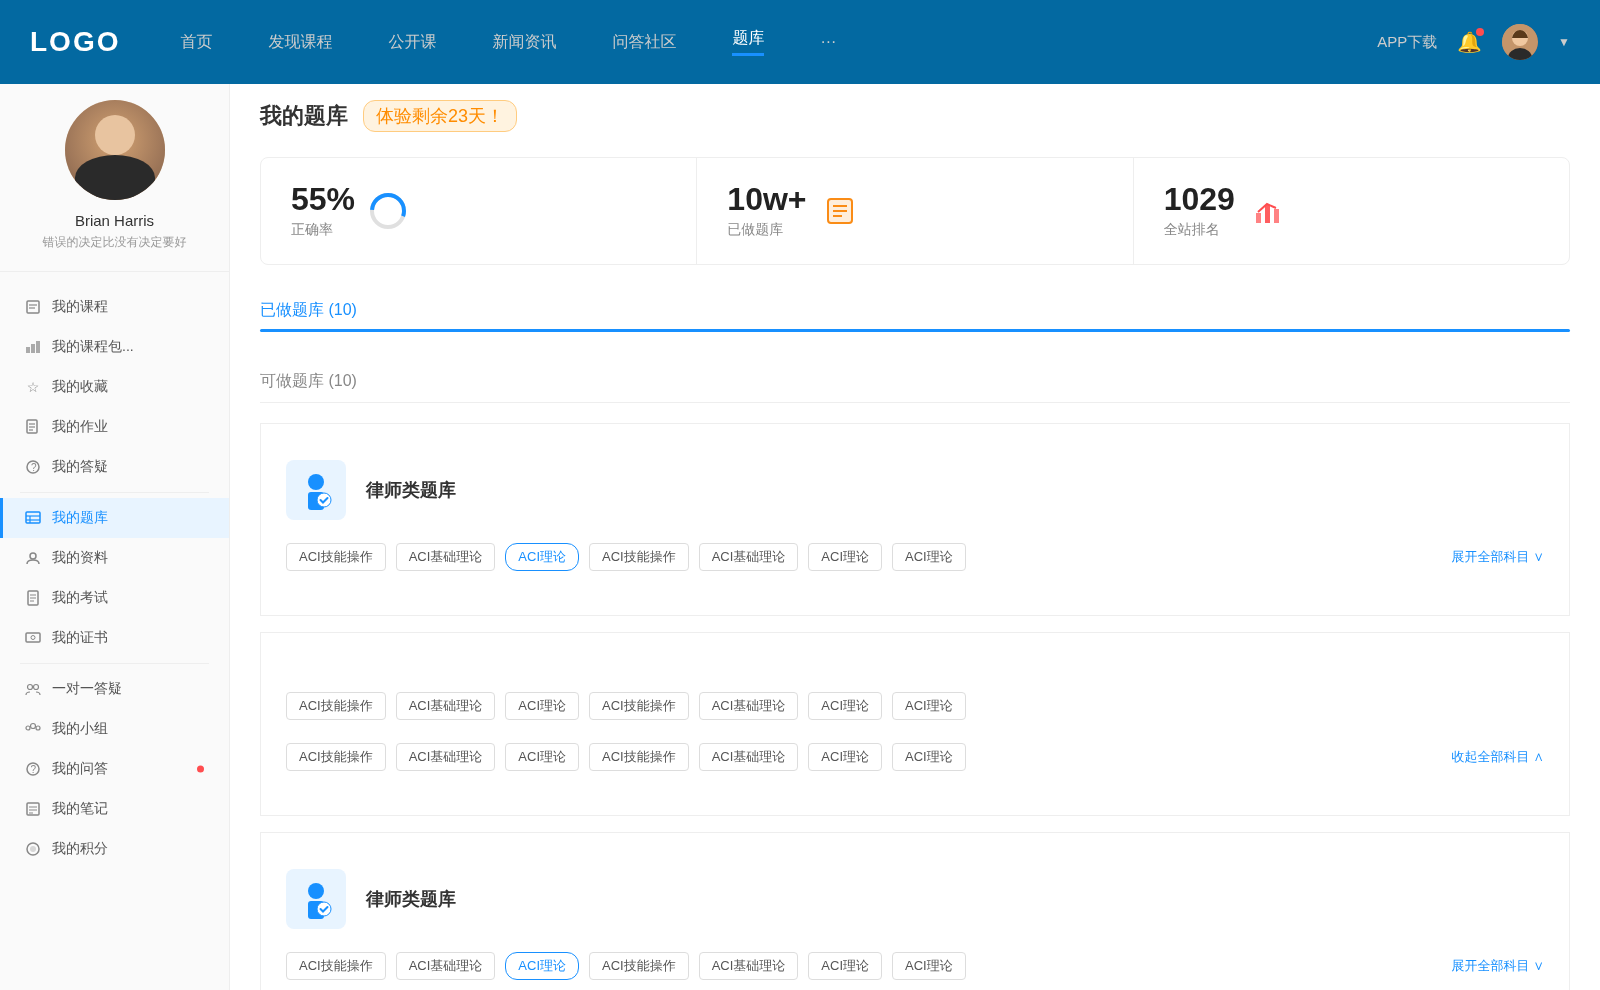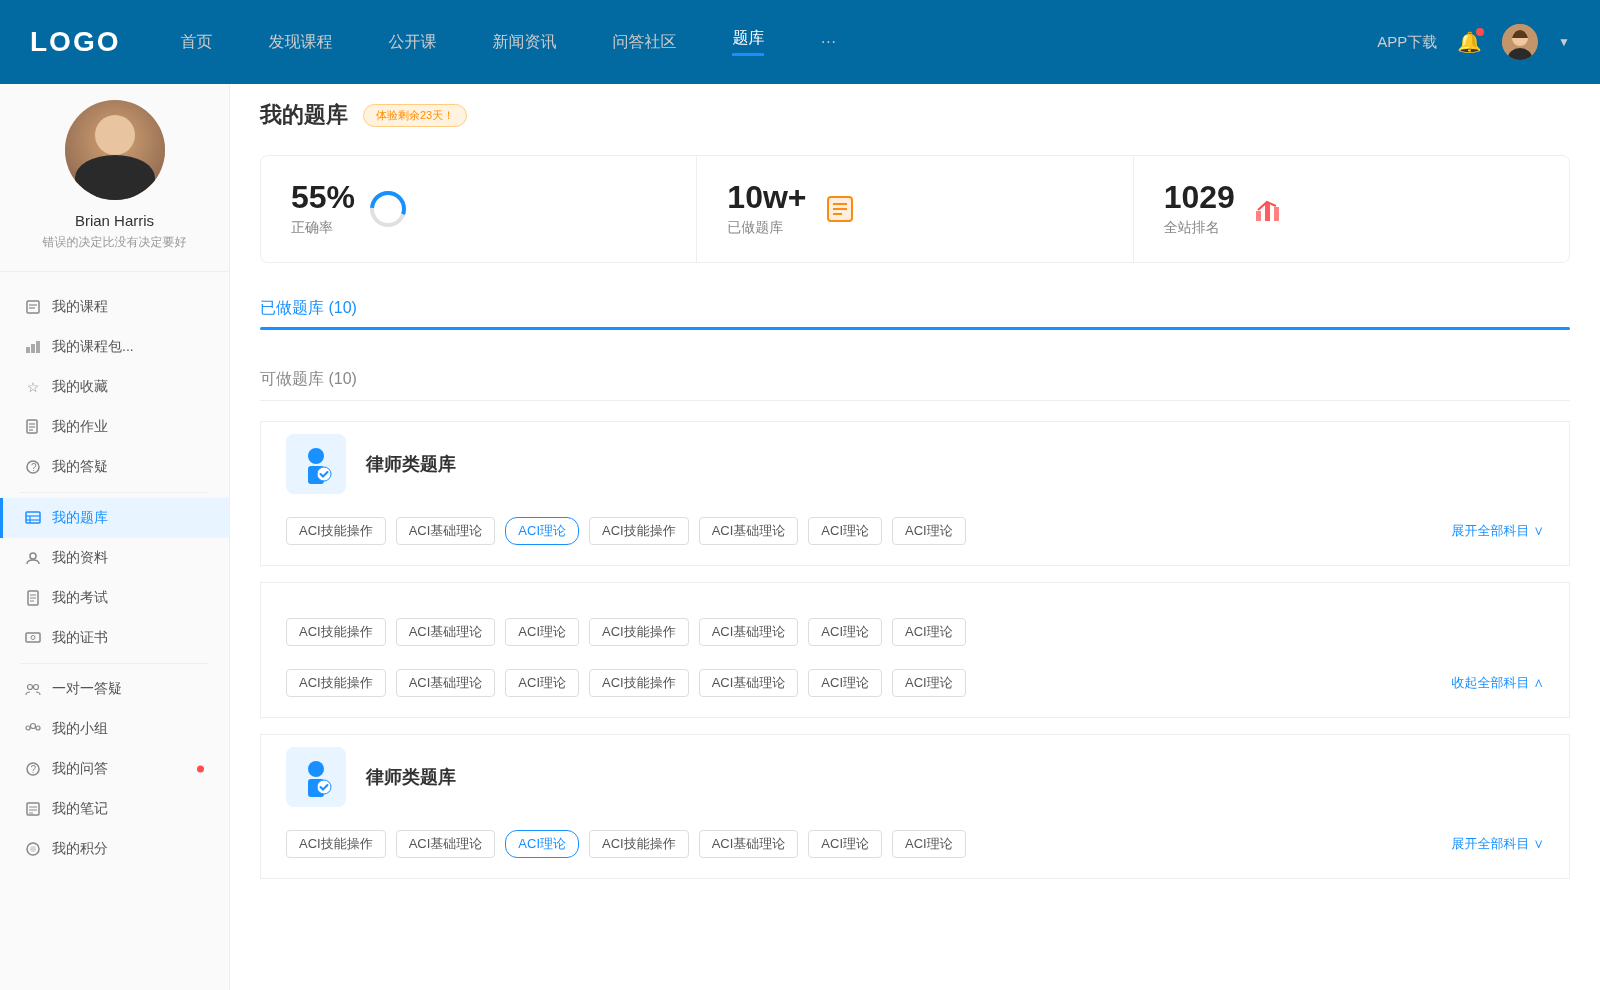--- a/index.html
+++ b/index.html
@@ -223,21 +223,21 @@
       font-size: 22px;
       font-weight: 600;
       color: #333;
     }
     .trial-badge {
       background: #fff3e0;
       color: #ff8c00;
       border: 1px solid #ffcc80;
       border-radius: 12px;
       padding: 3px 12px;
-      font-size: 11px;
+      font-size: 18px;
     }
 
     
     .stats-row {
       display: flex;
       border: 1px solid #eee;
       border-radius: 8px;
       margin-bottom: 25px;
       overflow: hidden;
     }
@@ -303,21 +303,21 @@
       height: 3px;
       background: #1890ff;
       border-radius: 2px;
     }
 
     
     .bank-card {
       border: 1px solid #eee;
       border-radius: 0;
       margin-bottom: 16px;
-      padding: 12px 25px;
+      padding: 36px 25px;
     }
     .bank-card-header {
       display: flex;
       align-items: center;
       gap: 20px;
       margin-bottom: 15px;
     }
     .bank-icon {
       width: 60px;
       height: 60px;

